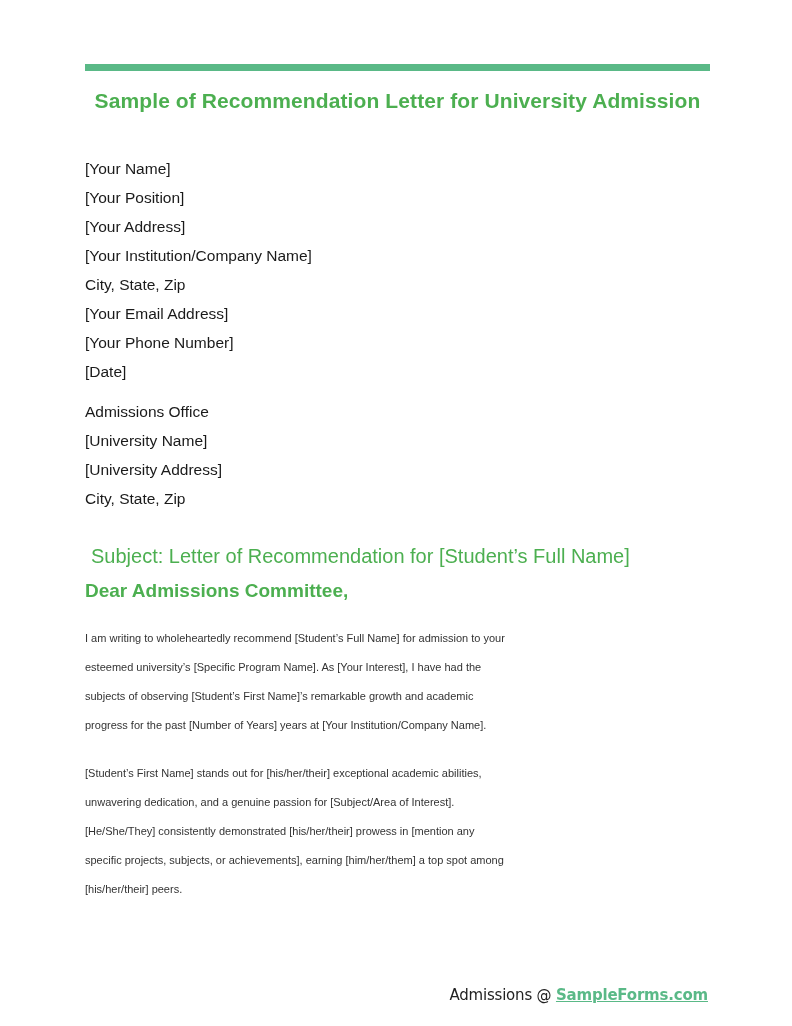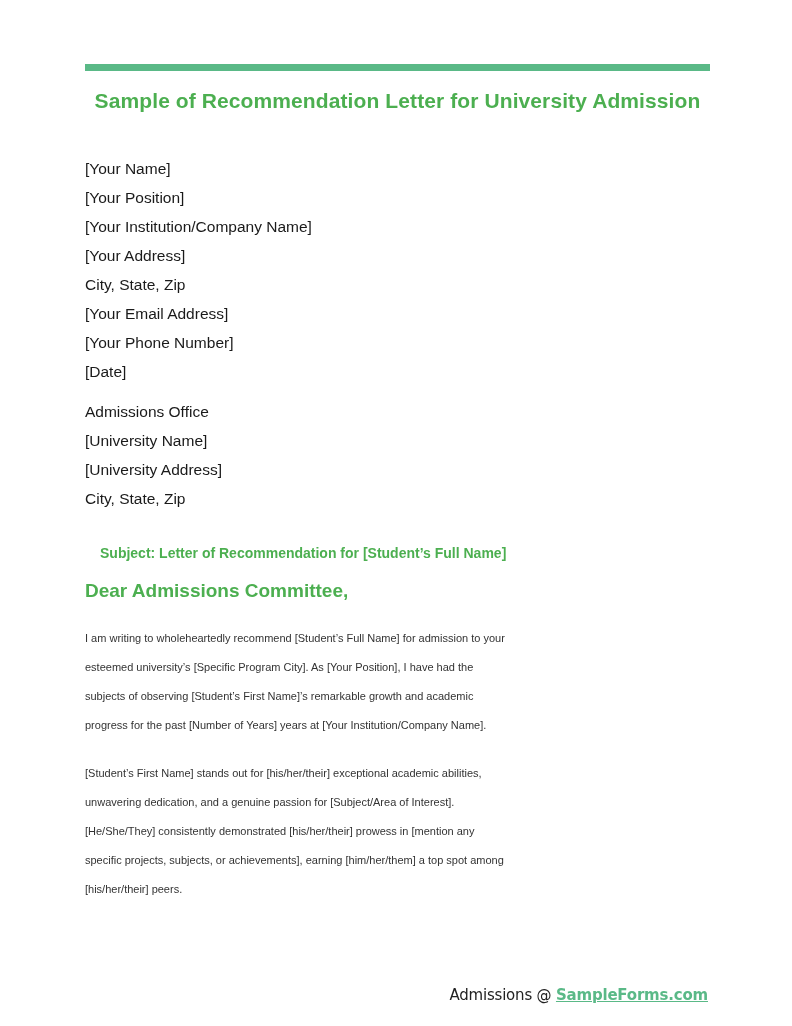--- a/index.html
+++ b/index.html
@@ -42,24 +42,24 @@
       font-weight: normal;
       color: #1a1a1a;
       height: 29px;
       line-height: 29px;
       white-space: nowrap;
     }
     .sender { top: 154px; }
     .recipient { top: 397px; }
     .subject {
       position: absolute;
-      left: 100px;
+      left: 91px;
       top: 545px;
-      font-size: 14px;
-      font-weight: bold;
+      font-size: 20px;
+      font-weight: normal;
       color: #4caf50;
       white-space: nowrap;
     }
     .salutation {
       position: absolute;
       left: 85px;
       top: 580px;
       font-size: 19px;
       font-weight: bold;
       color: #4caf50;
@@ -99,42 +99,42 @@
 </head>
 <body>
 
 <div class="top-bar"></div>
 
 <h1 class="title">Sample of Recommendation Letter for University Admission</h1>
 
 <div class="block sender">
   <div class="line-bold">[Your Name]</div>
   <div class="line-bold">[Your Position]</div>
+  <div class="line-bold">[Your Address]</div>
   <div class="line-bold">[Your Institution/Company Name]</div>
-  <div class="line-bold">[Your Address]</div>
   <div class="line-bold">City, State, Zip</div>
   <div class="line-bold">[Your Email Address]</div>
   <div class="line-bold">[Your Phone Number]</div>
   <div class="line-bold">[Date]</div>
 </div>
 
 <div class="block recipient">
   <div class="line-bold">Admissions Office</div>
   <div class="line-bold">[University Name]</div>
   <div class="line-bold">[University Address]</div>
   <div class="line-bold">City, State, Zip</div>
 </div>
 
 <div class="subject">Subject: Letter of Recommendation for [Student’s Full Name]</div>
 
 <div class="salutation">Dear Admissions Committee,</div>
 
 <div class="para para1">
   <span class="pline">I am writing to wholeheartedly recommend [Student’s Full Name] for admission to your</span>
-  <span class="pline">esteemed university’s [Specific Program City]. As [Your Position], I have had the</span>
+  <span class="pline">esteemed university’s [Specific Program Name]. As [Your Interest], I have had the</span>
   <span class="pline">subjects of observing [Student’s First Name]’s remarkable growth and academic</span>
   <span class="pline">progress for the past [Number of Years] years at [Your Institution/Company Name].</span>
 </div>
 
 <div class="para para2">
   <span class="pline">[Student’s First Name] stands out for [his/her/their] exceptional academic abilities,</span>
   <span class="pline">unwavering dedication, and a genuine passion for [Subject/Area of Interest].</span>
   <span class="pline">[He/She/They] consistently demonstrated [his/her/their] prowess in [mention any</span>
   <span class="pline">specific projects, subjects, or achievements], earning [him/her/them] a top spot among</span>
   <span class="pline">[his/her/their] peers.</span>

